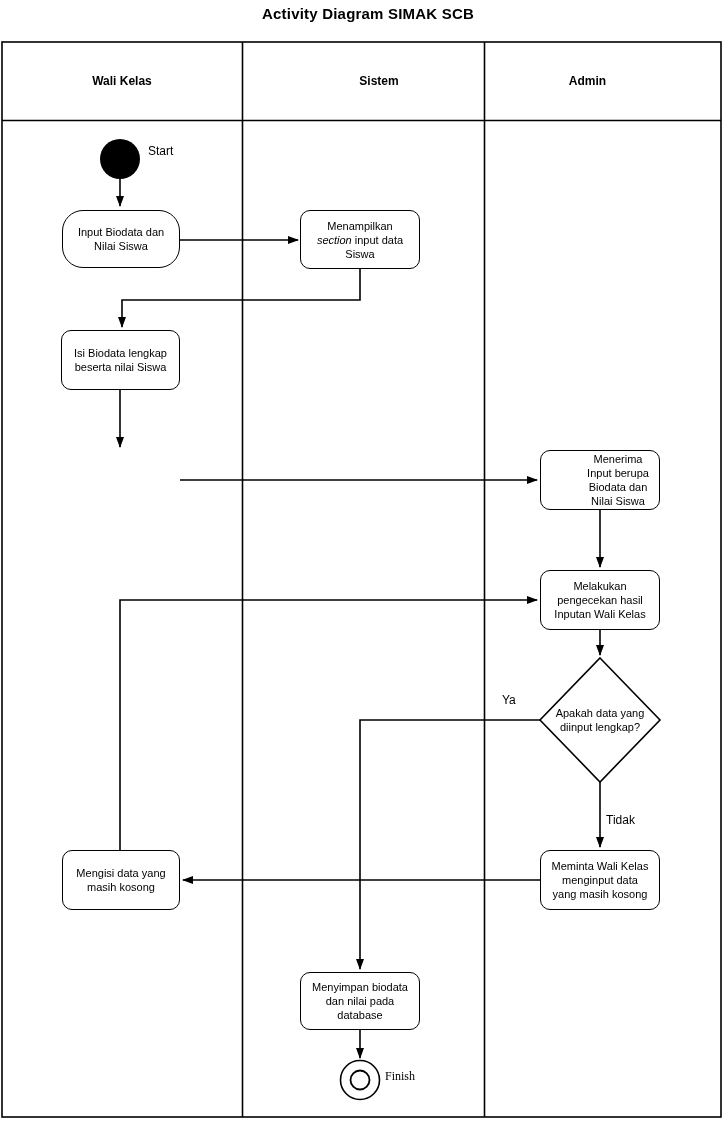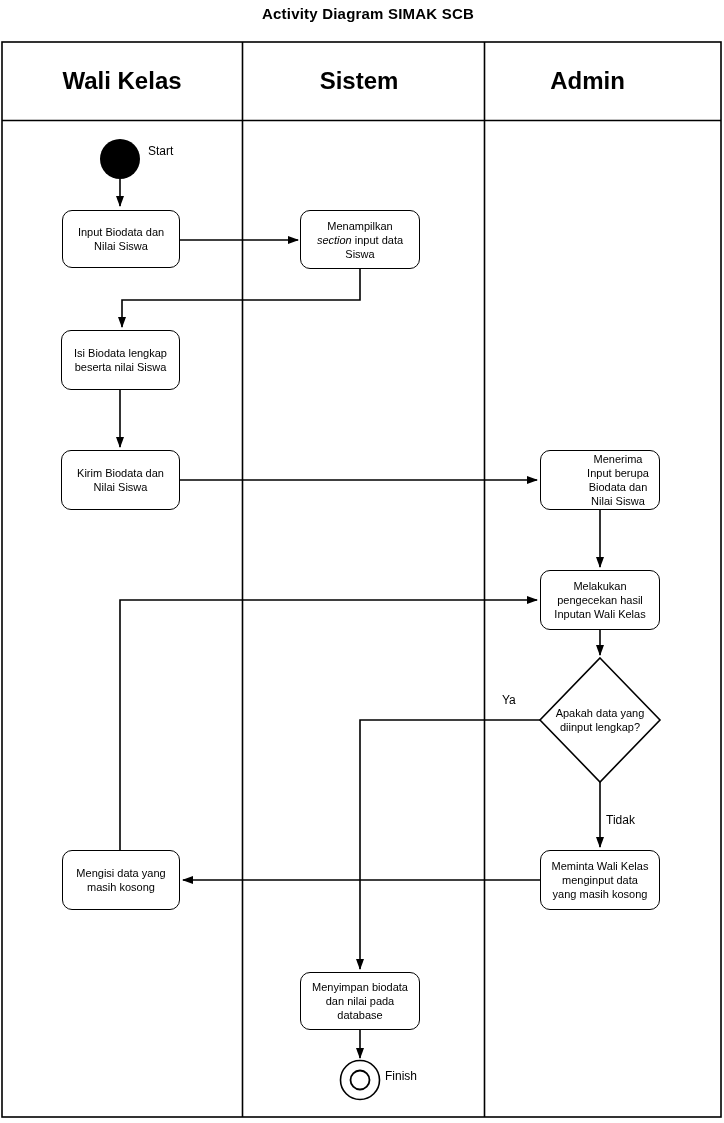--- a/index.html
+++ b/index.html
@@ -31,21 +31,21 @@
     left: 0;
     top: 0;
   }
   .lane-header {
     position: absolute;
     top: 42px;
     height: 78px;
     display: flex;
     align-items: center;
     justify-content: center;
-    font-size: 24px;
+    font-size: 12px;
     font-weight: bold;
   }
   .node-box {
     position: absolute;
     box-sizing: border-box;
     border: 1.5px solid #000000;
     border-radius: 10px;
     background: #ffffff;
     display: flex;
     align-items: center;
@@ -109,38 +109,35 @@
 
     <polygon points="600,658 660,720 600,782 540,720" fill="#ffffff" stroke="#000000" stroke-width="1.6"></polygon>
 
     <g>
       <circle cx="360" cy="1080" r="19.5" fill="#ffffff" stroke="#000000" stroke-width="1.6"></circle>
       <circle cx="360" cy="1080" r="9.5" fill="#ffffff" stroke="#000000" stroke-width="1.8"></circle>
     </g>
   </svg>
 
   <div class="lane-header" style="left:2px; width:240px;">Wali Kelas</div>
-  <div class="lane-header" style="left:238px; width:242px;">Sistem</div>
+  <div class="lane-header" style="left:258px; width:242px;">Sistem</div>
   <div class="lane-header" style="left:484px; width:207px;">Admin</div>
 
-  <div class="node-box" style="left:62px; top:210px; width:118px; height:58px;">
+  <div class="node-box" style="left:62px; top:210px; width:118px; height:58px;border-radius:21px;">
     <span>Input Biodata dan Nilai Siswa</span>
   </div>
 
   <div class="node-box" style="left:300px; top:210px; width:120px; height:59px;">
     <span><span>Menampilkan </span><span class="italic">section</span><span> input data Siswa</span></span>
   </div>
 
   <div class="node-box" style="left:61px; top:330px; width:119px; height:60px;">
     <span>Isi Biodata lengkap beserta nilai Siswa</span>
   </div>
 
-  <div class="node-box" style="left:61px; top:450px; width:119px; height:60px;">
-    <span>Kirim Biodata dan Nilai Siswa</span>
-  </div>
 
   <div class="node-box" style="left:540px; top:450px; width:120px; height:60px;padding-left:44px;">
     <span>Menerima Input berupa Biodata dan Nilai Siswa</span>
   </div>
 
   <div class="node-box" style="left:540px; top:570px; width:120px; height:60px;">
     <span>Melakukan pengecekan hasil Inputan Wali Kelas</span>
   </div>
 
   <div class="diamond-text" style="left:545px; top:706px; width:110px;">Apakah data yang diinput lengkap?</div>
@@ -153,15 +150,15 @@
     <span>Meminta Wali Kelas menginput data yang masih kosong</span>
   </div>
 
   <div class="node-box" style="left:300px; top:972px; width:120px; height:58px;">
     <span>Menyimpan biodata dan nilai pada database</span>
   </div>
 
   <div class="small-label" style="left:148px; top:144px;">Start</div>
   <div class="small-label" style="left:502px; top:693px;">Ya</div>
   <div class="small-label" style="left:606px; top:813px;">Tidak</div>
-  <div class="small-label" style="left:385px; top:1069px;">Finish</div>
+  <div class="small-label" style="left:385px; top:1069px;font-family:Liberation Serif, serif;">Finish</div>
 
 </div>
 
 </body></html>

